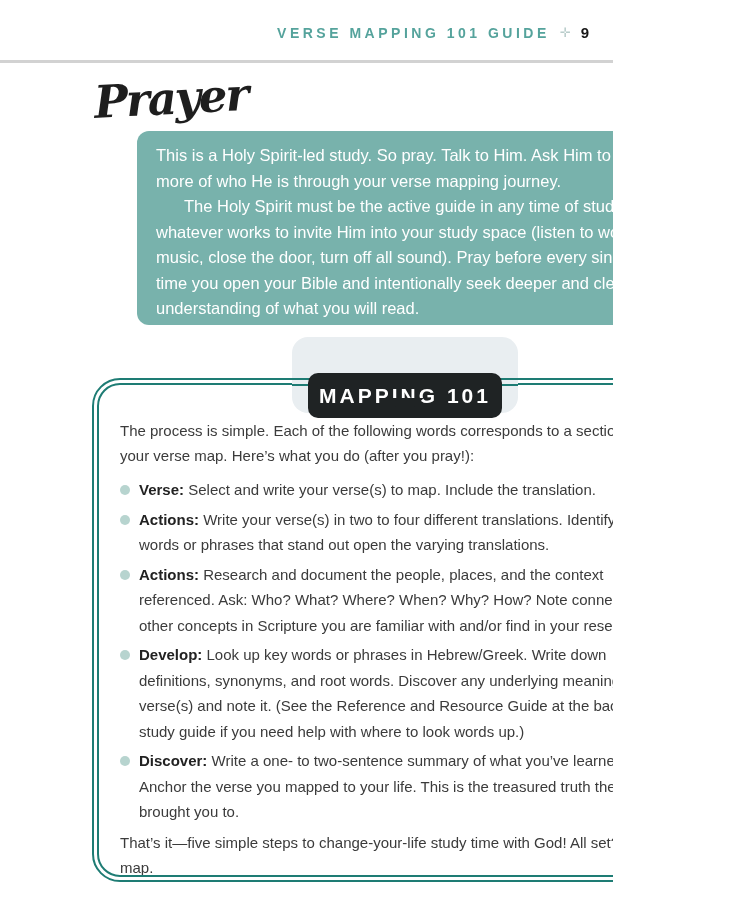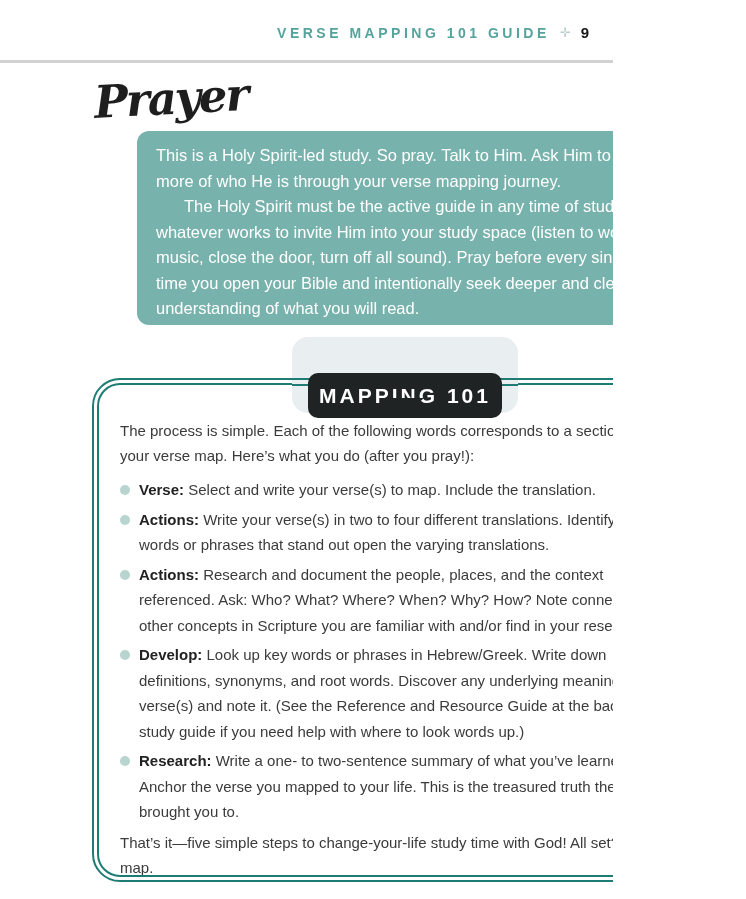--- a/index.html
+++ b/index.html
@@ -135,21 +135,21 @@
         <li>
           <span class="dot"></span>
           <span><b class="term">Actions:</b> <span>Research and document the people, places, and the context referenced. Ask: Who? What? Where? When? Why? How? Note connections to other concepts in Scripture you are familiar with and/or find in your research.</span></span>
         </li>
         <li>
           <span class="dot"></span>
           <span><b class="term">Develop:</b> <span>Look up key words or phrases in Hebrew/Greek. Write down definitions, synonyms, and root words. Discover any underlying meaning(s) in verse(s) and note it. (See the Reference and Resource Guide at the back of this study guide if you need help with where to look words up.)</span></span>
         </li>
         <li>
           <span class="dot"></span>
-          <span><b class="term">Research:</b> <span>Write a one- to two-sentence summary of what you’ve learned. Anchor the verse you mapped to your life. This is the treasured truth the map brought you to.</span></span>
+          <span><b class="term">Discover:</b> <span>Write a one- to two-sentence summary of what you’ve learned. Anchor the verse you mapped to your life. This is the treasured truth the map brought you to.</span></span>
         </li>
       </ul>
       <p class="outro">That’s it—five simple steps to change-your-life study time with God! All set? Let’s map.</p>
     </div>
   </div>
 
   <div class="halo"></div>
   <div class="pass-lines"></div>
   <div class="badge">
     <span>MAPPING 101</span>

